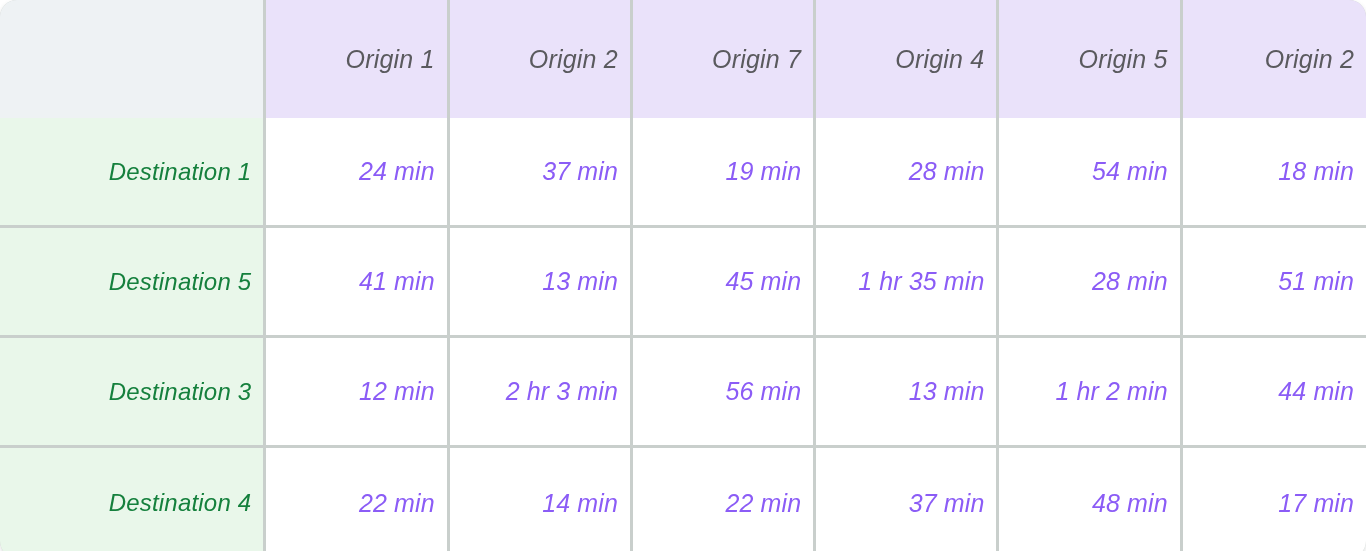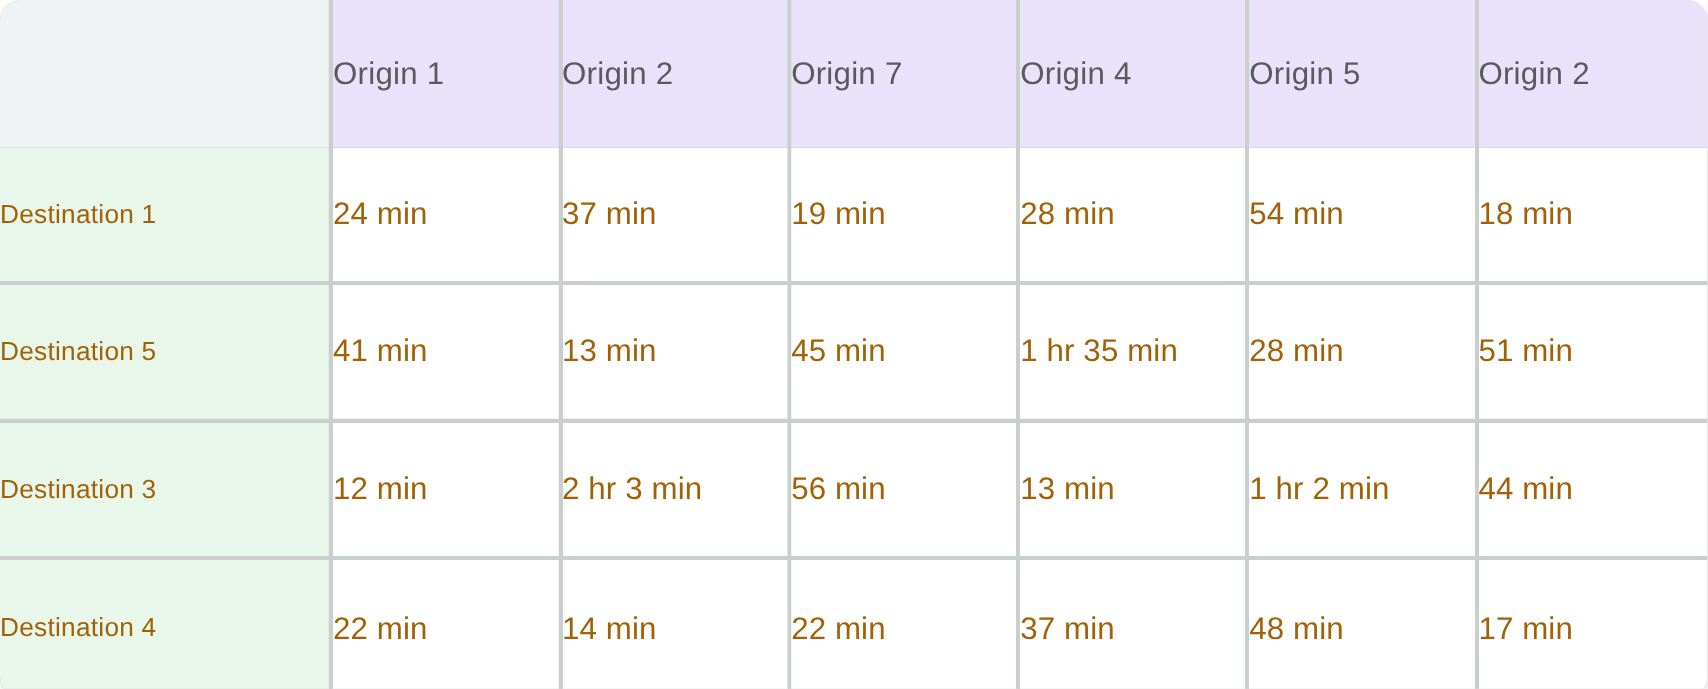--- a/index.html
+++ b/index.html
@@ -35,27 +35,28 @@
   }
 
   .matrix-table col.col-rowhead { width: 266px; }
   .matrix-table col.col-data     { width: 183px; }
 
   .matrix-table tr { height: 110px; }
   .matrix-table tr.header-row { height: 118px; }
 
   .matrix-table td,
   .matrix-table th {
-    padding: 0;
-    text-align: left;
+    padding: 12px;
+    text-align: right;
     vertical-align: middle;
     font-weight: normal;
     border-right: 3px solid #c9cfcc;
     border-bottom: 3px solid #c9cfcc;
     background-clip: padding-box;
+    font-style: italic;
   }
 
   .matrix-table tr > *:last-child { border-right: none; }
   .matrix-table tr:last-child > * { border-bottom: none; }
 
   
   .corner-cell {
     background: #eef2f4;
   }
 
@@ -63,29 +64,29 @@
   .col-header {
     background: #eae2fa;
     color: #5a5a5e;
     font-size: 25px;
     letter-spacing: 0.2px;
   }
 
   
   .row-header {
     background: #e9f7ea;
-    color: #a16207;
-    font-size: 21px;
+    color: #15803d;
+    font-size: 24px;
     letter-spacing: 0.2px;
   }
 
   
   .data-cell {
     background: #ffffff;
-    color: #a16207;
+    color: #8b5cf6;
     font-size: 25px;
     font-weight: bold;
     letter-spacing: 0.1px;
   }
 </style>
 </head>
 <body>
 
 <div id="matrix-root">
 

